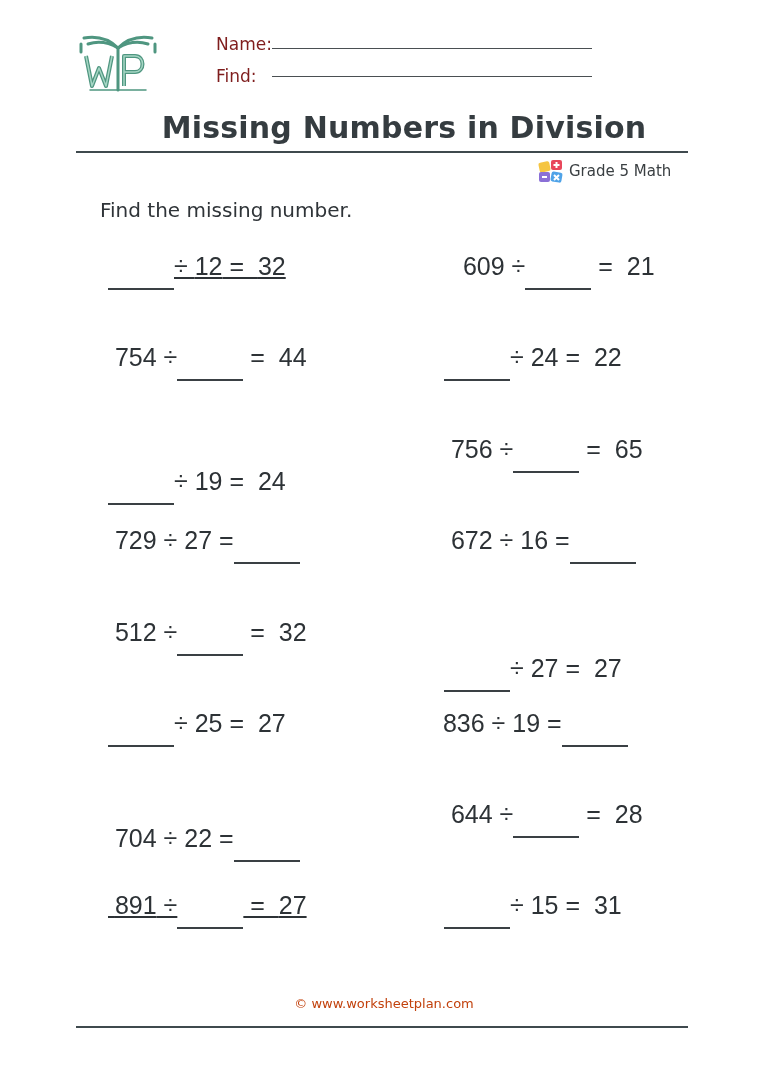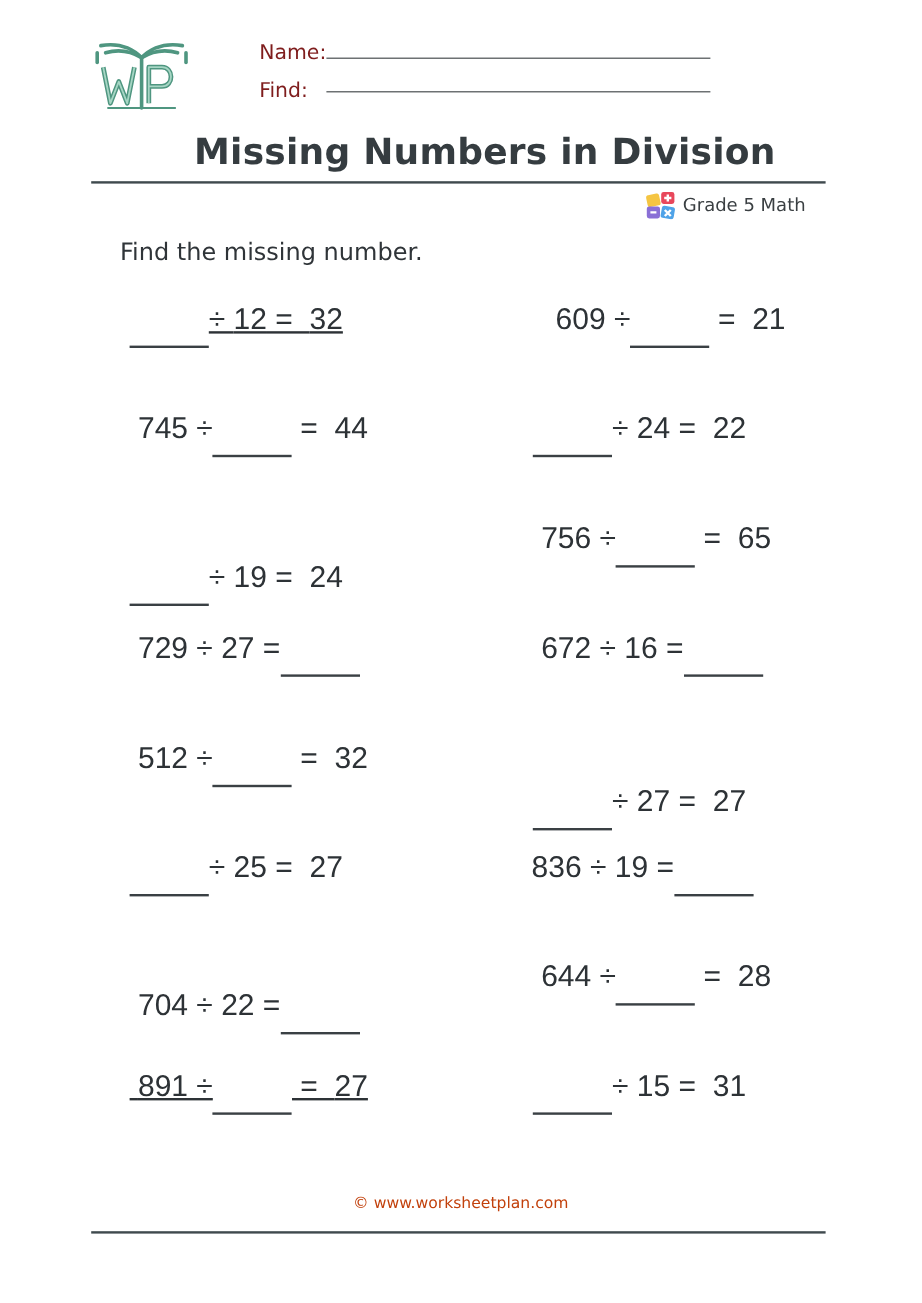--- a/index.html
+++ b/index.html
@@ -66,21 +66,21 @@
     <path d="M16 16 L21 21 M21 16 L16 21" stroke="#fff" stroke-width="2"></path>
   </svg>
   <span class="grade-text">Grade 5 Math</span>
 </div>
 
 <div class="instr">Find the missing number.</div>
 
 <div id="problems">
     <div class="prob" style="top: 250px; left: 108px; text-decoration: underline;"><span class="blank"></span><span>÷ </span><span>12</span><span> =  </span><span>32</span></div>
     <div class="prob" style="top: 250px; left: 456px;"><span> </span><span>609</span><span> ÷</span><span class="blank"></span><span> =  </span><span>21</span></div>
-    <div class="prob" style="top: 341px; left: 108px;"><span> </span><span>745</span><span> ÷</span><span class="blank"></span><span> =  </span><span>44</span></div>
+    <div class="prob" style="top: 341px; left: 108px;"><span> </span><span>754</span><span> ÷</span><span class="blank"></span><span> =  </span><span>44</span></div>
     <div class="prob" style="top: 341px; left: 444px;"><span class="blank"></span><span>÷ </span><span>24</span><span> =  </span><span>22</span></div>
     <div class="prob" style="top: 433px; left: 108px; margin-top: 32px;"><span class="blank"></span><span>÷ </span><span>19</span><span> =  </span><span>24</span></div>
     <div class="prob" style="top: 433px; left: 444px;"><span> </span><span>756</span><span> ÷</span><span class="blank"></span><span> =  </span><span>65</span></div>
     <div class="prob" style="top: 524px; left: 108px;"><span> </span><span>729</span><span> ÷ </span><span>27</span><span> =</span><span class="blank"></span></div>
     <div class="prob" style="top: 524px; left: 444px;"><span> </span><span>672</span><span> ÷ </span><span>16</span><span> =</span><span class="blank"></span></div>
     <div class="prob" style="top: 616px; left: 108px;"><span> </span><span>512</span><span> ÷</span><span class="blank"></span><span> =  </span><span>32</span></div>
     <div class="prob" style="top: 616px; left: 444px; margin-top: 36px;"><span class="blank"></span><span>÷ </span><span>27</span><span> =  </span><span>27</span></div>
     <div class="prob" style="top: 707px; left: 108px;"><span class="blank"></span><span>÷ </span><span>25</span><span> =  </span><span>27</span></div>
     <div class="prob" style="top: 707px; left: 436px;"><span> </span><span>836</span><span> ÷ </span><span>19</span><span> =</span><span class="blank"></span></div>
     <div class="prob" style="top: 798px; left: 108px; margin-top: 24px;"><span> </span><span>704</span><span> ÷ </span><span>22</span><span> =</span><span class="blank"></span></div>

